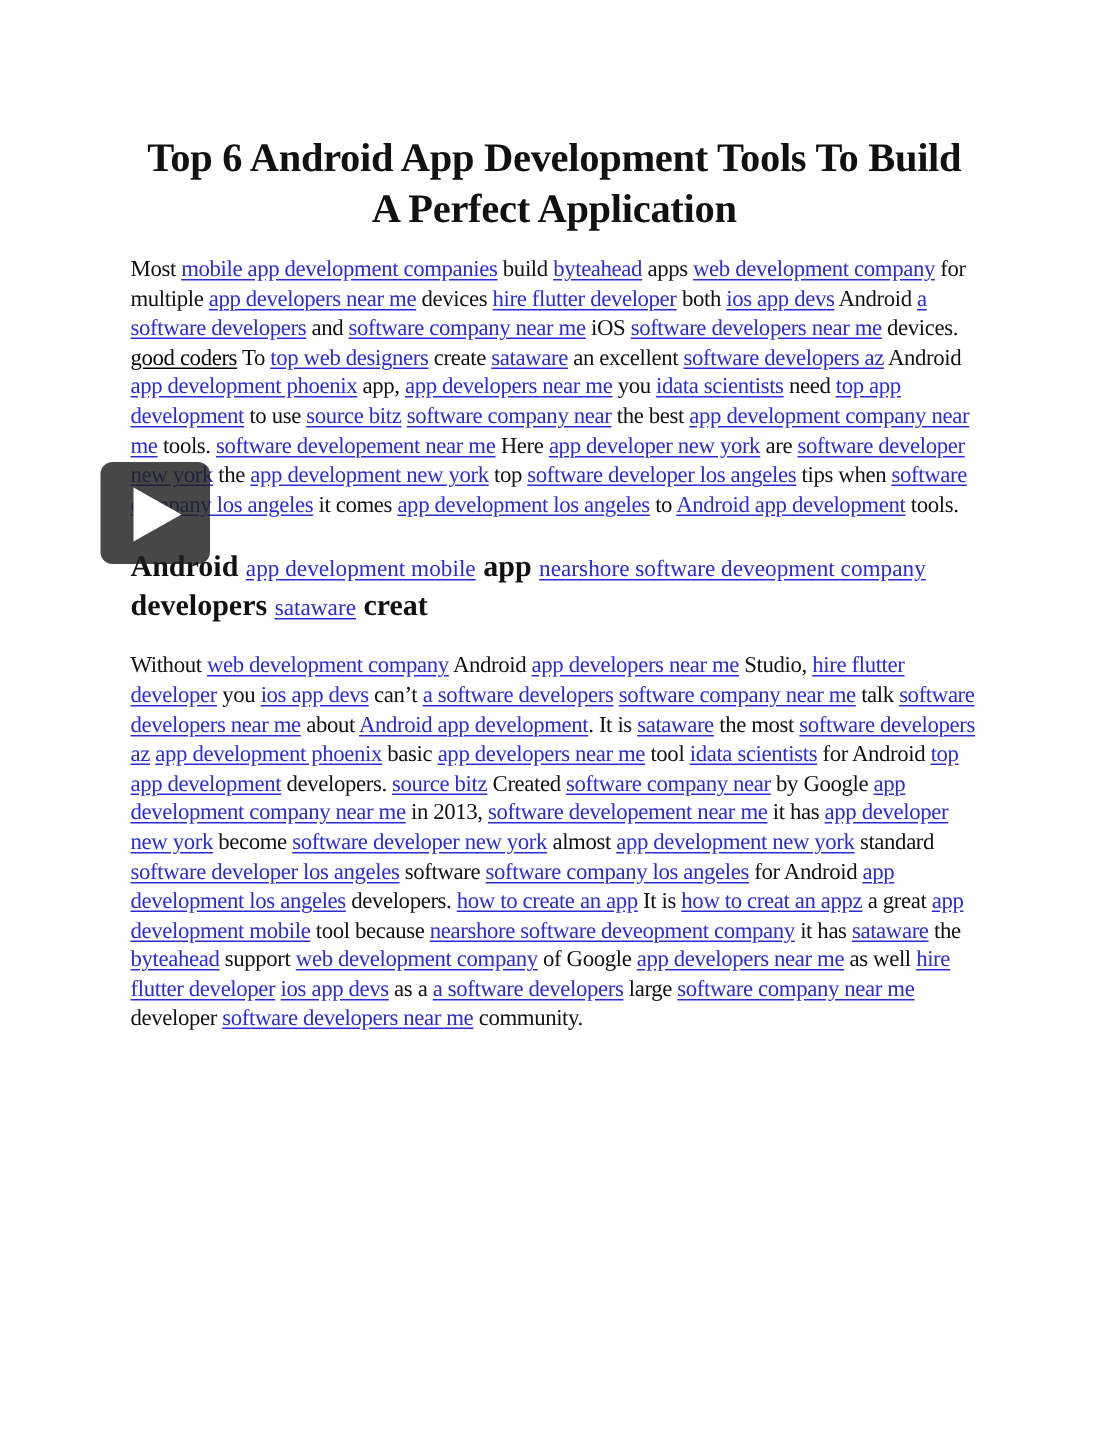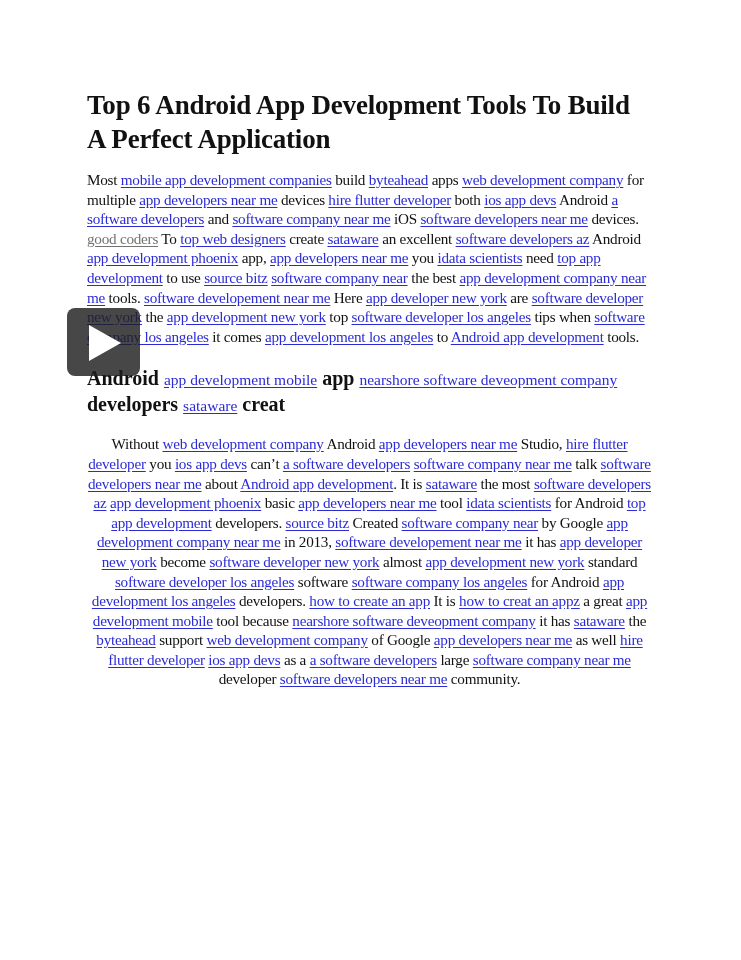--- a/index.html
+++ b/index.html
@@ -1,28 +1,28 @@
 <!DOCTYPE html>
 <html><head>
 <meta charset="utf-8">
 <style>
   html, body { margin:0; padding:0; background:#ffffff; }
   body { width:741px; height:960px; position:relative; overflow:hidden;
          font-family:"Liberation Serif", "DejaVu Serif", serif; color:#111; }
   .page { position:absolute; left:87px; top:88px; width:565px; }
-  h1 { margin:0; text-align:left; font-size:27px; line-height:34px; font-weight:bold; color:#111; letter-spacing:-0.2px; }
+  h1 { margin:0; text-align:center; font-size:27px; line-height:34px; font-weight:bold; color:#111; letter-spacing:-0.2px; }
   .para { font-size:15.2px; line-height:19.6px; margin:0; letter-spacing:-0.25px; }
   .p1 { margin-top:14px; }
   a, .lnk { color:#2b2bd6; text-decoration:underline; text-underline-offset:2px; cursor:pointer; }
-  a.light { color:#737373; }
+  a.light { color:#000000; }
   .h2 { font-size:20px; line-height:25px; font-weight:bold; margin:20px 0 0 0; }
   .h2 a { font-weight:normal; font-size:15.5px; }
   .h3 { font-size:20px; line-height:25px; font-weight:bold; margin:16px 0 0 0; }
   .h3 a { font-weight:normal; font-size:15.5px; }
-  .p2 { margin-top:16px;text-align:center; }
+  .p2 { margin-top:16px; }
   .play { position:absolute; left:67px; top:308px; width:73px; height:68px;
           background:rgba(30,30,30,0.82); border-radius:8px; cursor:pointer; }
   .play svg { position:absolute; left:20px; top:16px; }
 </style>
 </head>
 <body>
 
 <div class="page">
   <h1>Top 6 Android App Development Tools To Build A Perfect Application</h1>
   <p class="para p1"><span>Most </span><a>mobile app development companies</a><span> build </span><a>byteahead</a><span> apps </span><a>web development company</a><span> for multiple </span><a>app developers near me</a><span> devices </span><a>hire flutter developer</a><span> both </span><a>ios app devs</a><span> Android </span><a>a software developers</a><span> and </span><a>software company near me</a><span> iOS </span><a>software developers near me</a><span> devices. </span><a class="light">good coders</a><span> To </span><a>top web designers</a><span> create </span><a>sataware</a><span> an excellent </span><a>software developers az</a><span> Android </span><a>app development phoenix</a><span> app, </span><a>app developers near me</a><span> you </span><a>idata scientists</a><span> need </span><a>top app development</a><span> to use </span><a>source bitz</a><span> </span><a>software company near</a><span> the best </span><a>app development company near me</a><span> tools. </span><a>software developement near me</a><span> Here </span><a>app developer new york</a><span> are </span><a>software developer new york</a><span> the </span><a>app development new york</a><span> top </span><a>software developer los angeles</a><span> tips when </span><a>software company los angeles</a><span> it comes </span><a>app development los angeles</a><span> to </span><a>Android app development</a><span> tools.</span></p>

